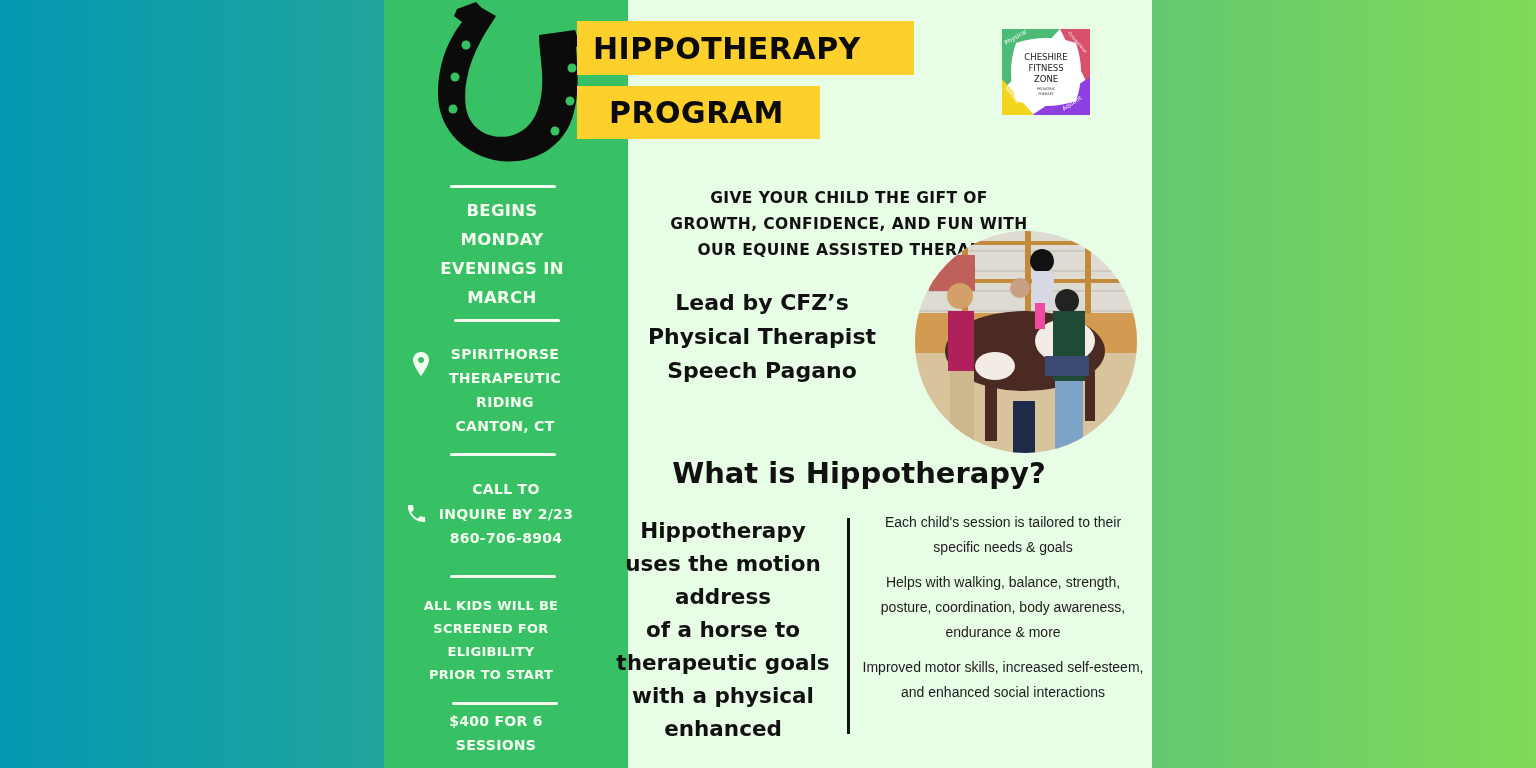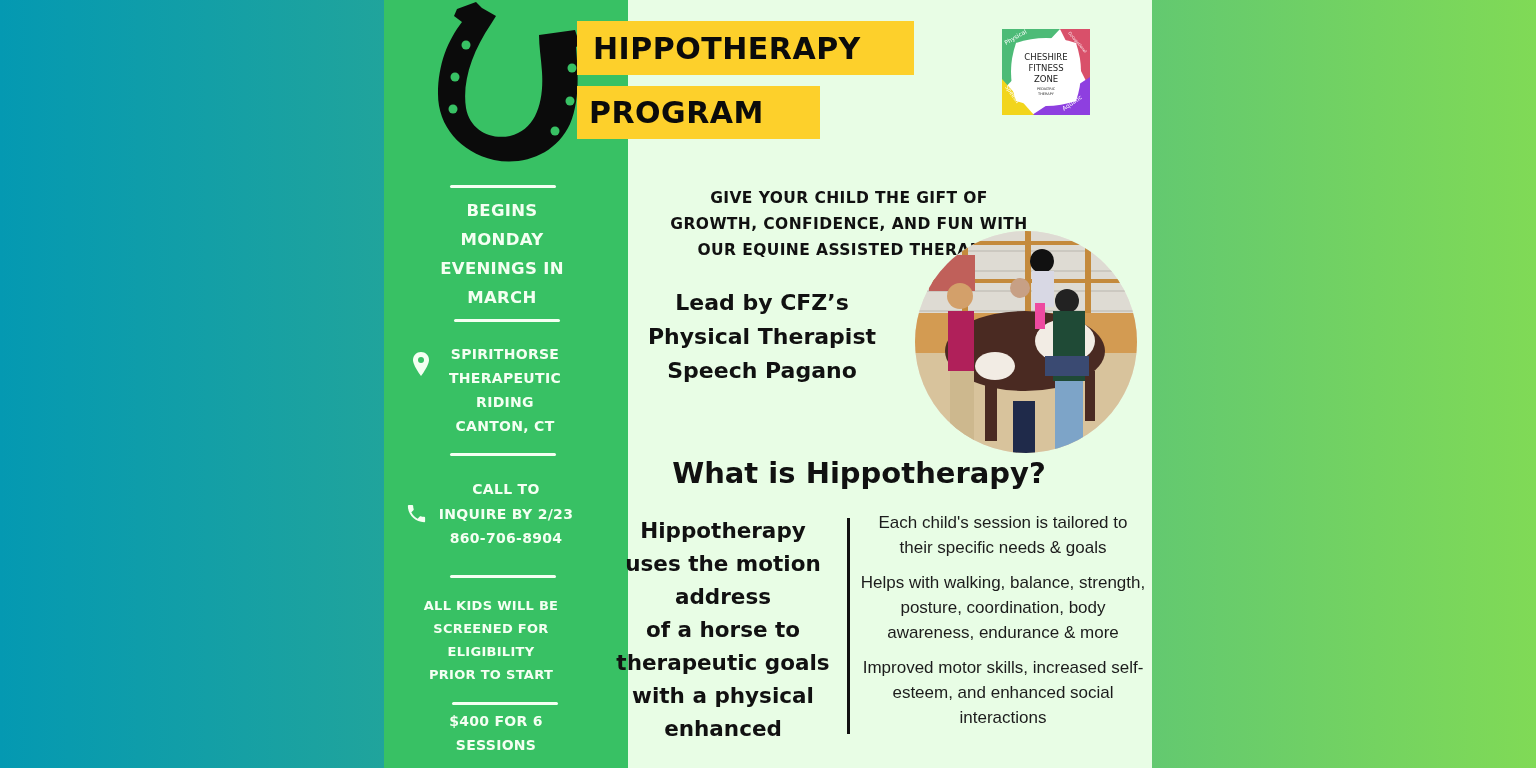--- a/index.html
+++ b/index.html
@@ -46,21 +46,21 @@
     .kids { top: 594px; font-size: 13px; line-height: 23px; left: 8px; width: 198px; }
     .price { top: 709px; font-size: 14px; line-height: 24px; left: 14px; width: 196px; }
     .icon { position: absolute; }
     .title-box {
       position: absolute; background: #fdd02b;
       font-family: "DejaVu Sans", sans-serif; font-weight: bold;
       color: #0b0b0b; letter-spacing: 0.5px;
       display: flex; align-items: center;
     }
     .t1 { left: 193px; top: 21px; width: 337px; height: 54px; font-size: 30px; padding-left: 16px; }
-    .t2 { left: 193px; top: 86px; width: 243px; height: 53px; font-size: 30px; padding-left: 12px; }
+    .t2 { left: 193px; top: 86px; width: 243px; height: 53px; font-size: 30px; padding-left: 32px; }
     .logo {
       position: absolute; left: 618px; top: 29px; width: 88px; height: 86px;
     }
     .tagline {
       position: absolute; left: 230px; top: 153px; width: 470px;
       text-align: center; font-weight: bold; font-size: 15.5px; line-height: 26px;
       color: #111; letter-spacing: 0.4px; margin-top: 32px;
     }
     .lead {
       position: absolute; left: 228px; top: 286px; width: 300px;
@@ -77,21 +77,21 @@
     .hipdef {
       position: absolute; left: 216px; top: 514px; width: 246px;
       text-align: center; font-weight: bold; font-size: 21.5px; line-height: 33px; color: #111;
     }
     .vdivider {
       position: absolute; left: 463px; top: 518px; width: 3px; height: 216px; background: #111;
     }
     .benefits {
       position: absolute; left: 476px; top: 510px; width: 286px;
       text-align: center; font-family: "Liberation Sans", sans-serif;
-      font-size: 17px; line-height: 25px; color: #1c1c1c;
+      font-size: 14px; line-height: 25px; color: #1c1c1c;
     }
     .benefits p { margin-bottom: 10px; }
   </style>
 </head>
 <body>
 
 <div class="bg-left"></div>
 <div class="bg-right"></div>
 
 <div class="poster">

